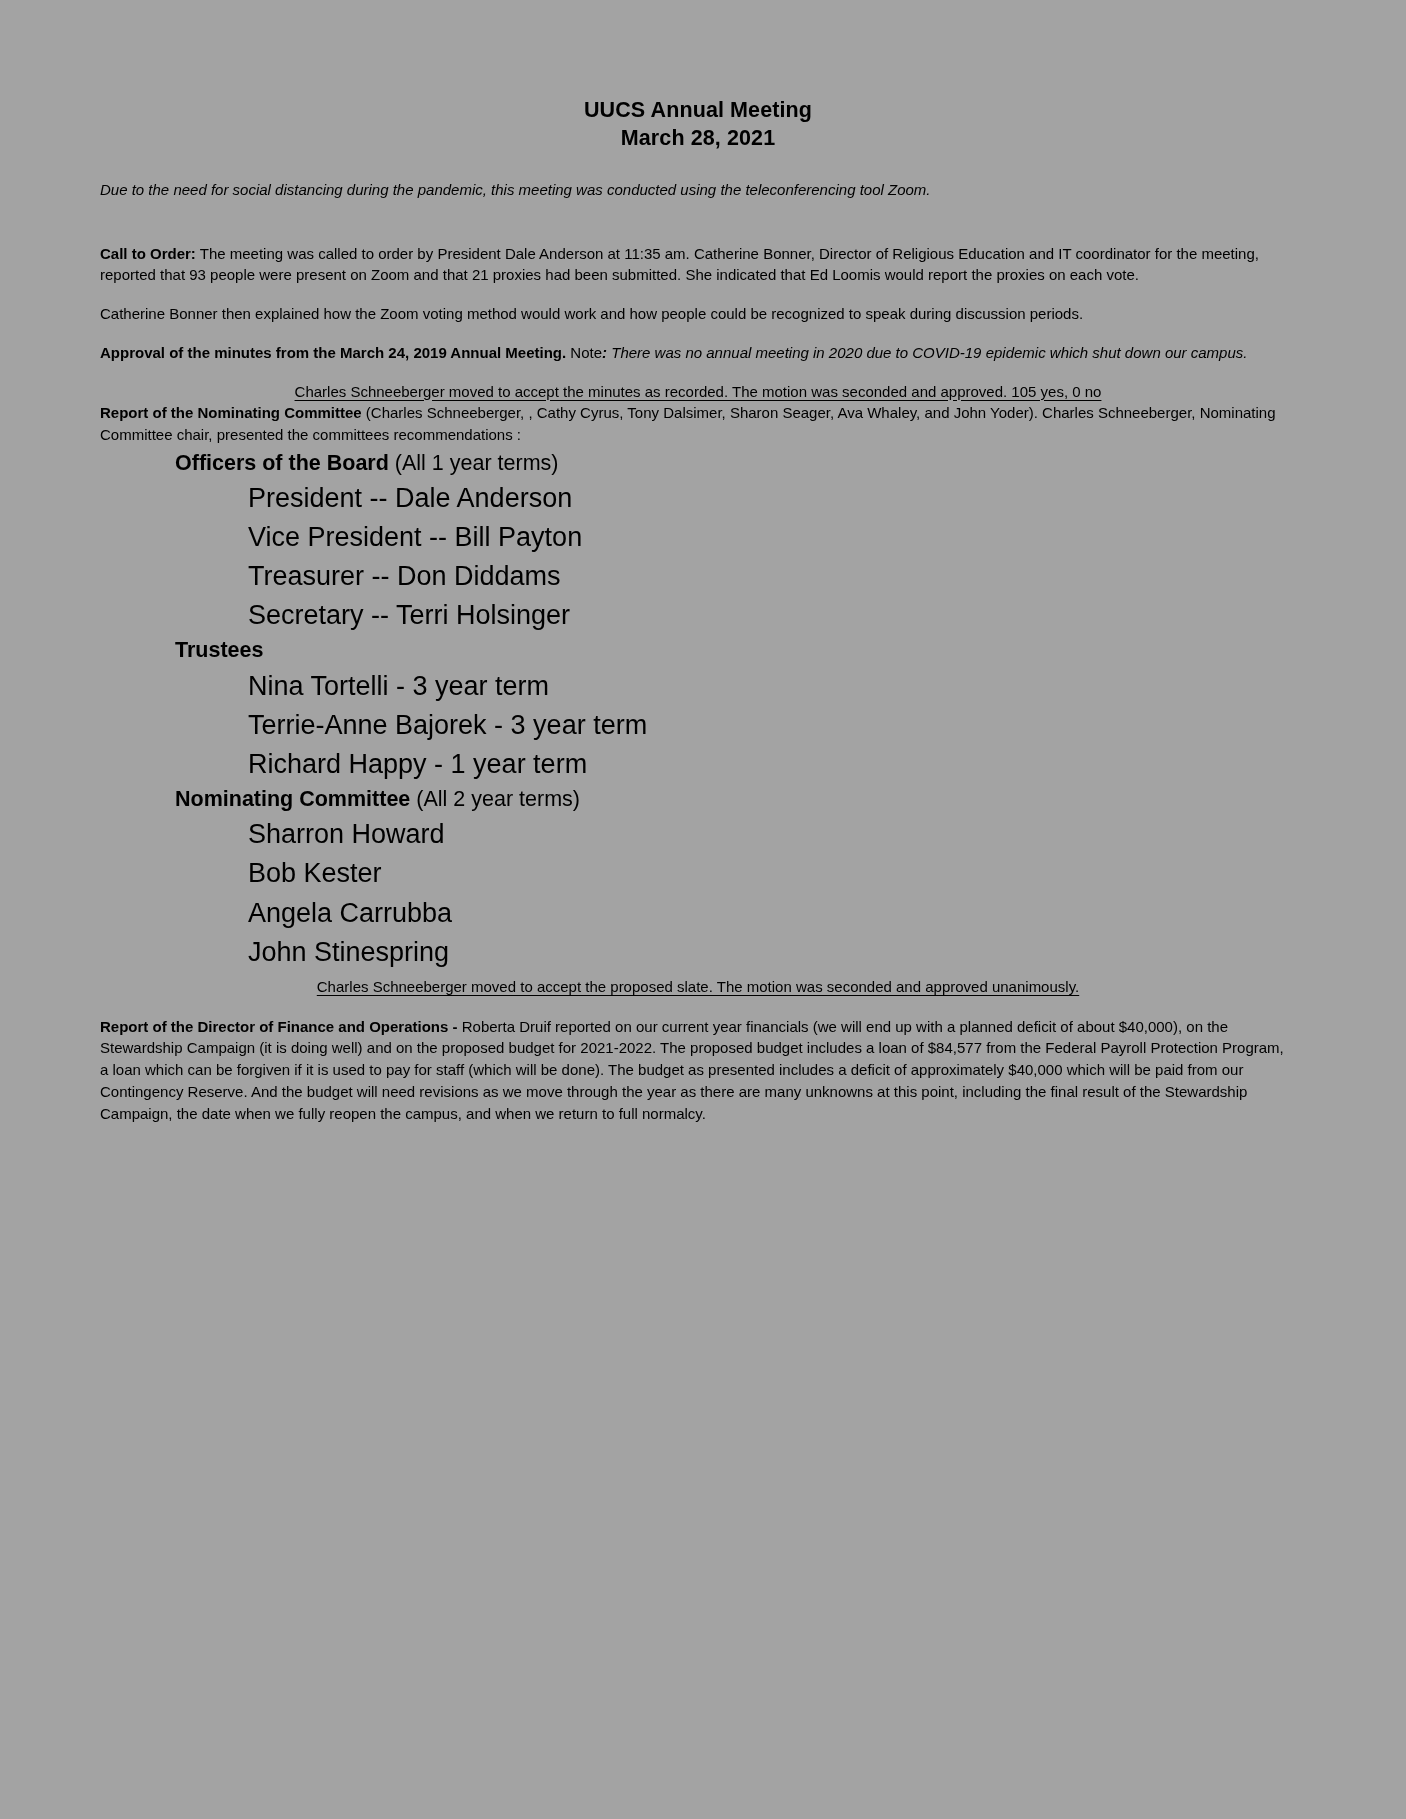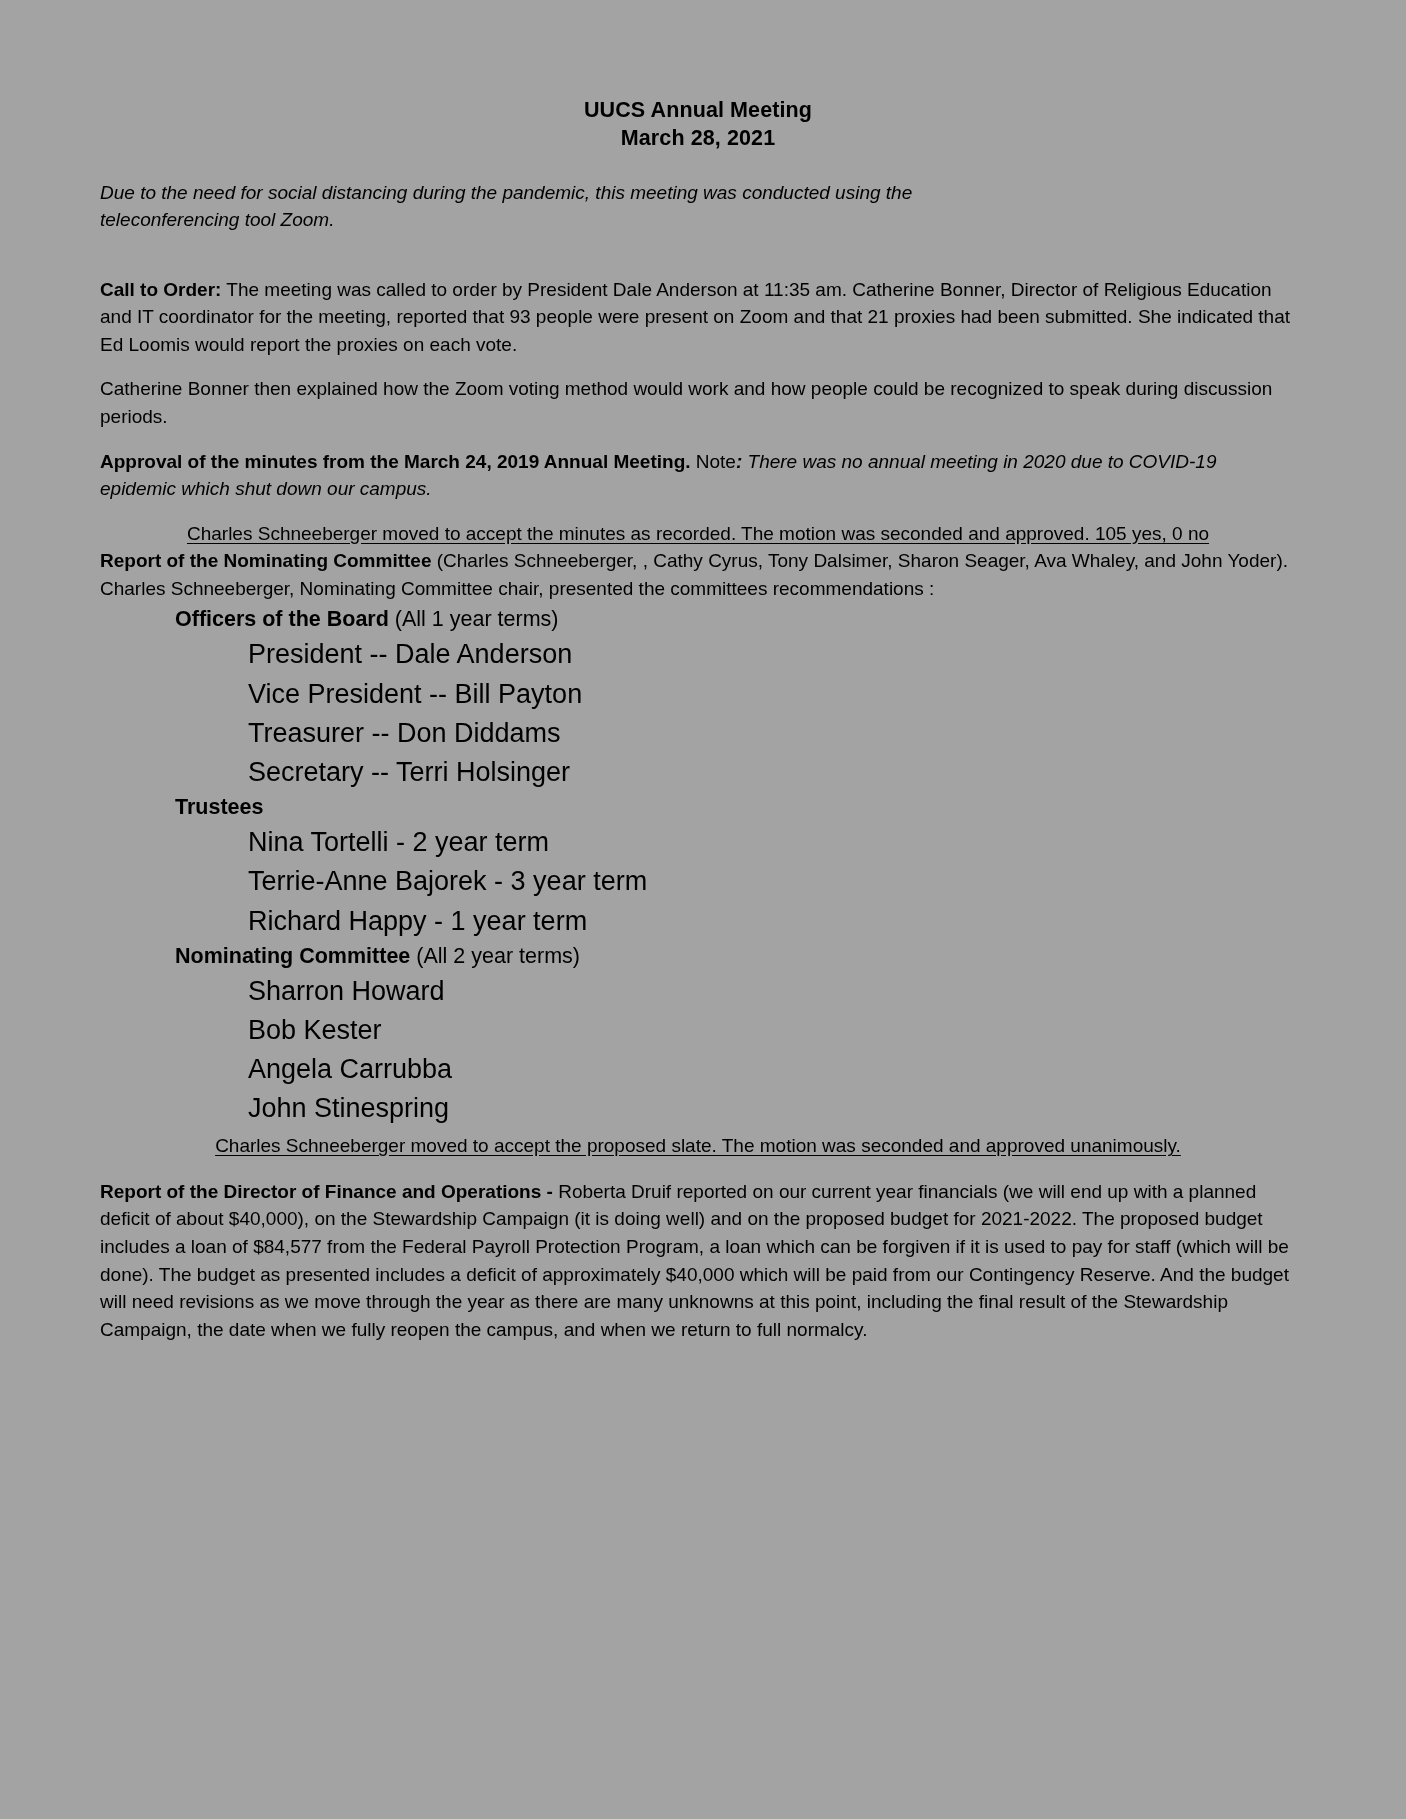--- a/index.html
+++ b/index.html
@@ -24,21 +24,21 @@
     text-align: center;
     font-weight: bold;
     font-size: 21.5px;
     line-height: 1.32;
     letter-spacing: 0.1px;
   }
   .doc-title .line2 {
     display: block;
   }
   p, .para {
-    font-size: 19px;
+    font-size: 15px;
     line-height: 1.45;
     margin: 0;
   }
   .intro-note {
     font-style: italic;
     margin-top: 26px;
     max-width: 950px;
   }
   .gap-lg { height: 42px; }
 
@@ -103,21 +103,21 @@
 
   <div class="list-block">
 
     <div class="lvl1"><span class="hdr">Officers of the Board</span><span>  (All 1 year terms)</span></div>
     <div class="lvl2">President -- Dale Anderson</div>
     <div class="lvl2">Vice President -- Bill Payton</div>
     <div class="lvl2">Treasurer -- Don Diddams</div>
     <div class="lvl2">Secretary -- Terri Holsinger</div>
 
     <div class="lvl1"><span class="hdr">Trustees</span><span></span></div>
-    <div class="lvl2">Nina Tortelli - 2 year term</div>
+    <div class="lvl2">Nina Tortelli - 3 year term</div>
     <div class="lvl2">Terrie-Anne Bajorek - 3 year term</div>
     <div class="lvl2">Richard Happy - 1 year term</div>
 
     <div class="lvl1"><span class="hdr">Nominating Committee</span><span>  (All 2 year terms)</span></div>
     <div class="lvl2">Sharron Howard</div>
     <div class="lvl2">Bob Kester</div>
     <div class="lvl2">Angela Carrubba</div>
     <div class="lvl2">John Stinespring</div>
 
   </div>

